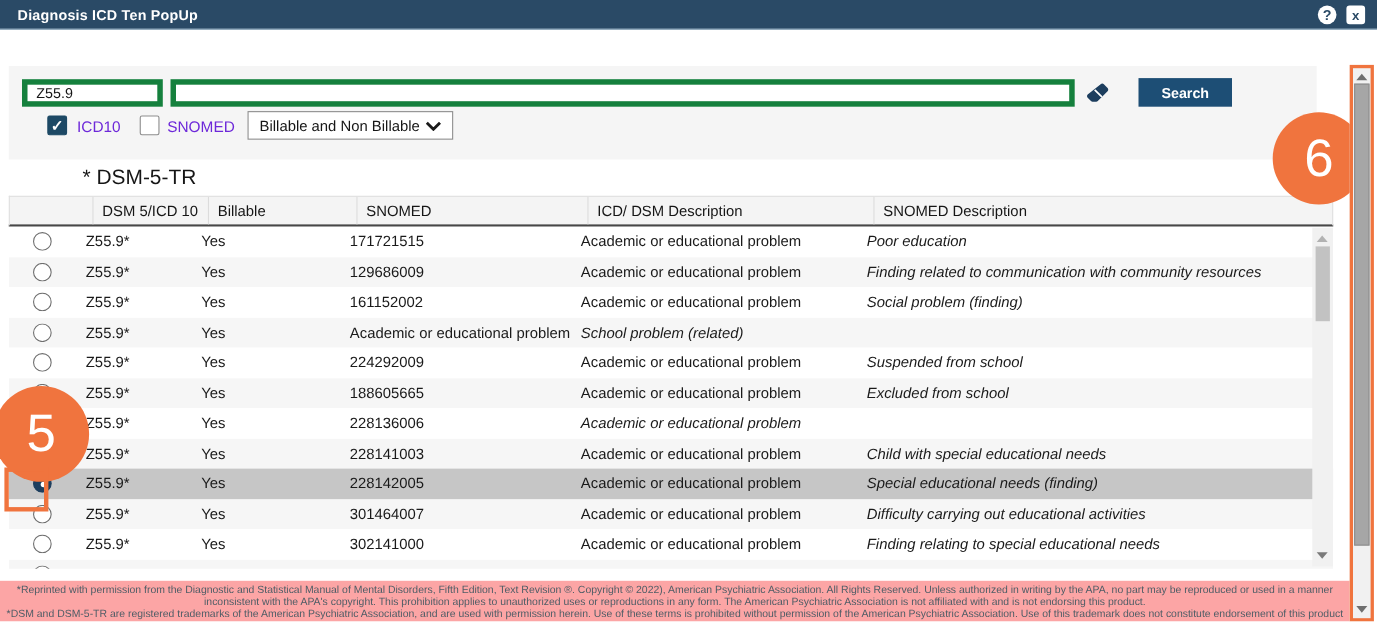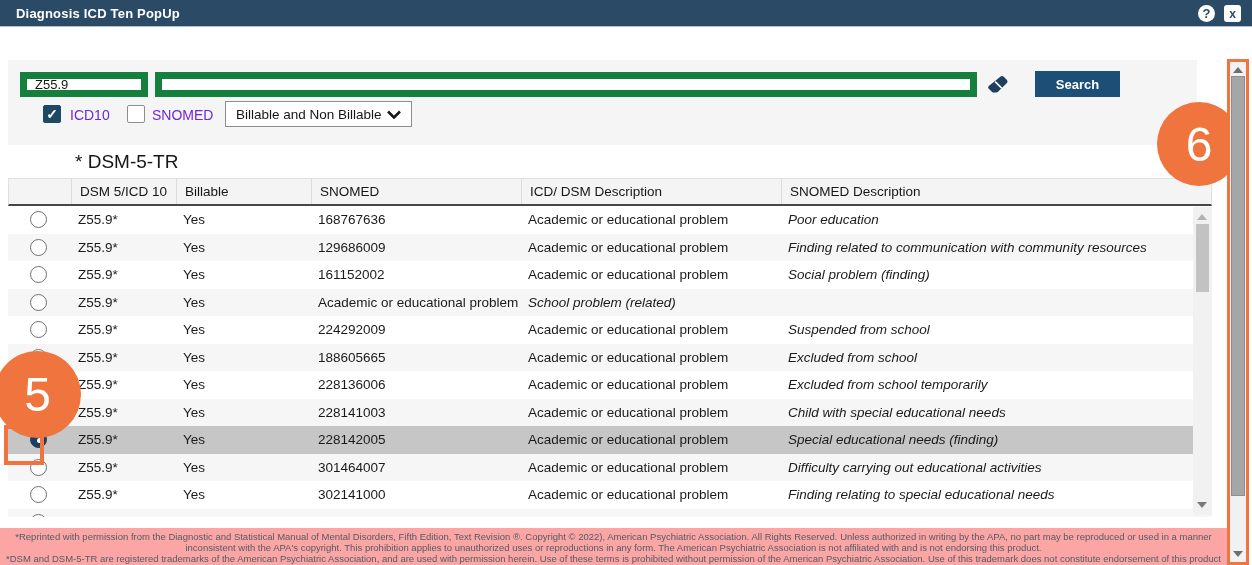--- a/index.html
+++ b/index.html
@@ -13,21 +13,21 @@
   .title { color:#fff; font-weight:bold; font-size:13px; margin-left:16px; letter-spacing:.2px; }
   .tb-icons { position:absolute; right:11px; top:5px; display:flex; gap:9px; }
   .tb-icon { width:17px; height:17px; background:#fff; color:#2a4a66; font-weight:bold;
              display:flex; align-items:center; justify-content:center; cursor:pointer; }
   .tb-help { border-radius:50%; font-size:13px; }
   .tb-close { border-radius:3px; font-size:12px; }
 
   
   .search-panel { position:absolute; left:8px; top:60px; width:1189px; height:85px;
                   background:#f5f5f5; z-index:1; }
-  .txt-input { position:absolute; height:25px; background:#fff; border:7px solid #15803d;
+  .txt-input { position:absolute; height:25px; background:#fff; border:5px solid #15803d;
                font-family:"Liberation Sans", sans-serif; font-size:13px; color:#161616;
                padding:0 8px; outline:none; z-index:2; }
   #code-input  { left:20px;  top:72px; width:128px; }
   #query-input { left:155px; top:72px; width:822px; }
   .eraser-btn { position:absolute; left:984px; top:73px; width:26px; height:24px;
                 background:transparent; border:none; cursor:pointer; z-index:2; }
   .search-btn { position:absolute; left:1035px; top:71px; width:85px; height:26px;
                 background:#1d4e75; color:#fff; border:none; font-size:13px; font-weight:bold;
                 font-family:"Liberation Sans", sans-serif; cursor:pointer; z-index:2; }
 
@@ -50,21 +50,21 @@
 
   
   .dsm-note { position:absolute; left:75px; top:151px; font-size:19px; color:#161616; z-index:1; }
 
   
   .table { position:absolute; left:8px; top:178px; width:1204px; z-index:1; }
   .thead { display:grid; grid-template-columns:62px 105px 135px 210px 260px 1fr;
            height:28px; background:#f4f4f4; border:1px solid #e0e0e0;
            border-bottom:2px solid #474747; align-items:center; }
   .hcell { font-size:13.5px; color:#161616; padding-left:8px; white-space:nowrap;
-           border-left:1px solid #dcdcdc; height:100%; display:flex; align-items:center; }
+           border-left:1px solid #dcdcdc; height:100%; display:flex; align-items:center;margin-left:13px; }
   .hcell:first-child { border-left:none; }
   .tbody { position:relative; height:311px; overflow:hidden; }
   .trow { display:grid; grid-template-columns:62px 105px 135px 210px 260px 1fr;
           height:27.5px; align-items:center; background:#fff; cursor:pointer; }
   .trow.alt { background:#f6f6f6; }
   .trow.selected { background:#c6c6c6; }
   .cell { font-size:13.5px; color:#1a1a1a; padding-left:8px; white-space:nowrap; overflow:hidden; }
   .cell:last-child { padding-right:24px;font-style:italic; }
   .radio { width:17px; height:17px; border-radius:50%; border:1px solid #6f6f6f;
            background:#fff; margin-left:14px; display:block; position:relative; }
@@ -155,21 +155,21 @@
     <div class="hcell">ICD/ DSM Description</div>
     <div class="hcell">SNOMED Description</div>
   </div>
   <div class="tbody">
     <div class="trow">
     <div class="cell">
           <span class="radio"></span>
         </div>
     <div class="cell">Z55.9*</div>
     <div class="cell">Yes</div>
-    <div class="cell">168767636</div>
+    <div class="cell">171721515</div>
     <div class="cell">Academic or educational problem</div>
     <div class="cell">Poor education</div>
   </div>
       <div class="trow alt">
     <div class="cell">
           <span class="radio"></span>
         </div>
     <div class="cell">Z55.9*</div>
     <div class="cell">Yes</div>
     <div class="cell">129686009</div>
@@ -216,21 +216,20 @@
     <div class="cell">Excluded from school</div>
   </div>
       <div class="trow">
     <div class="cell">
           <span class="radio"></span>
         </div>
     <div class="cell">Z55.9*</div>
     <div class="cell">Yes</div>
     <div class="cell">228136006</div>
     <div class="cell">Academic or educational problem</div>
-    <div class="cell">Excluded from school temporarily</div>
   </div>
       <div class="trow alt">
     <div class="cell">
           <span class="radio"></span>
         </div>
     <div class="cell">Z55.9*</div>
     <div class="cell">Yes</div>
     <div class="cell">228141003</div>
     <div class="cell">Academic or educational problem</div>
     <div class="cell">Child with special educational needs</div>

